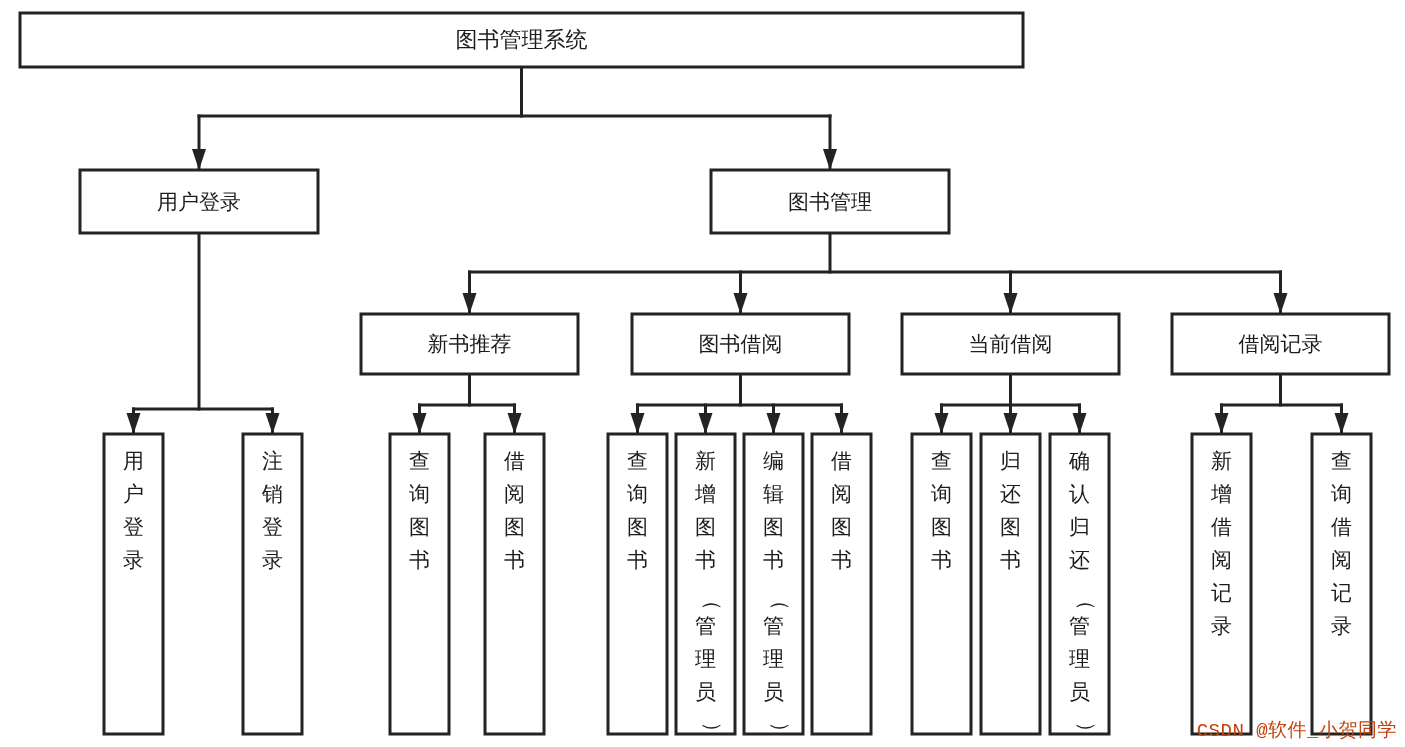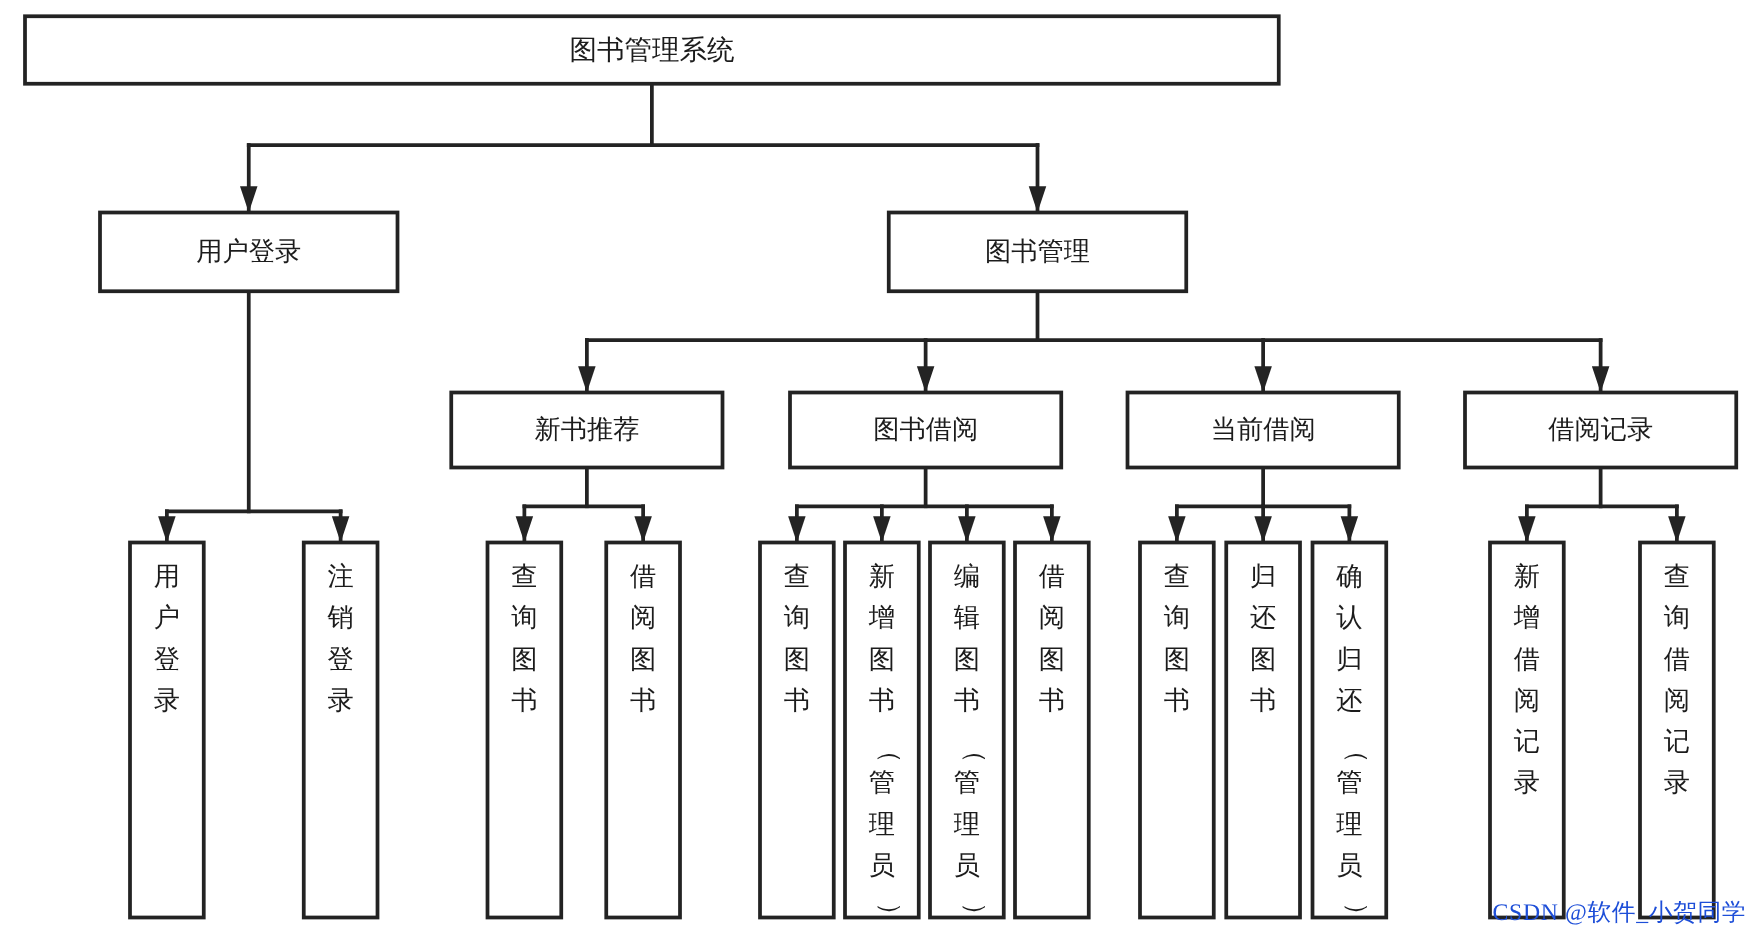--- a/index.html
+++ b/index.html
@@ -55,23 +55,23 @@
   .vlabel {
     font-family: "DejaVu Sans", "Liberation Sans", sans-serif;
     font-size: 21px;
     fill: #1c1c1c;
     text-anchor: middle;
   }
   .watermark {
     position: absolute;
     right: 8px;
     bottom: 4px;
-    font-family: Liberation Serif, serif;
+    font-family: Liberation Mono, monospace;
     font-size: 19px;
-    color: #1d4ed8;
+    color: #c2410c;
     white-space: nowrap;
     letter-spacing: 0.5px;
     pointer-events: none;
   }
 </style>
 </head>
 <body>
 
 <div id="diagram-root">
 

